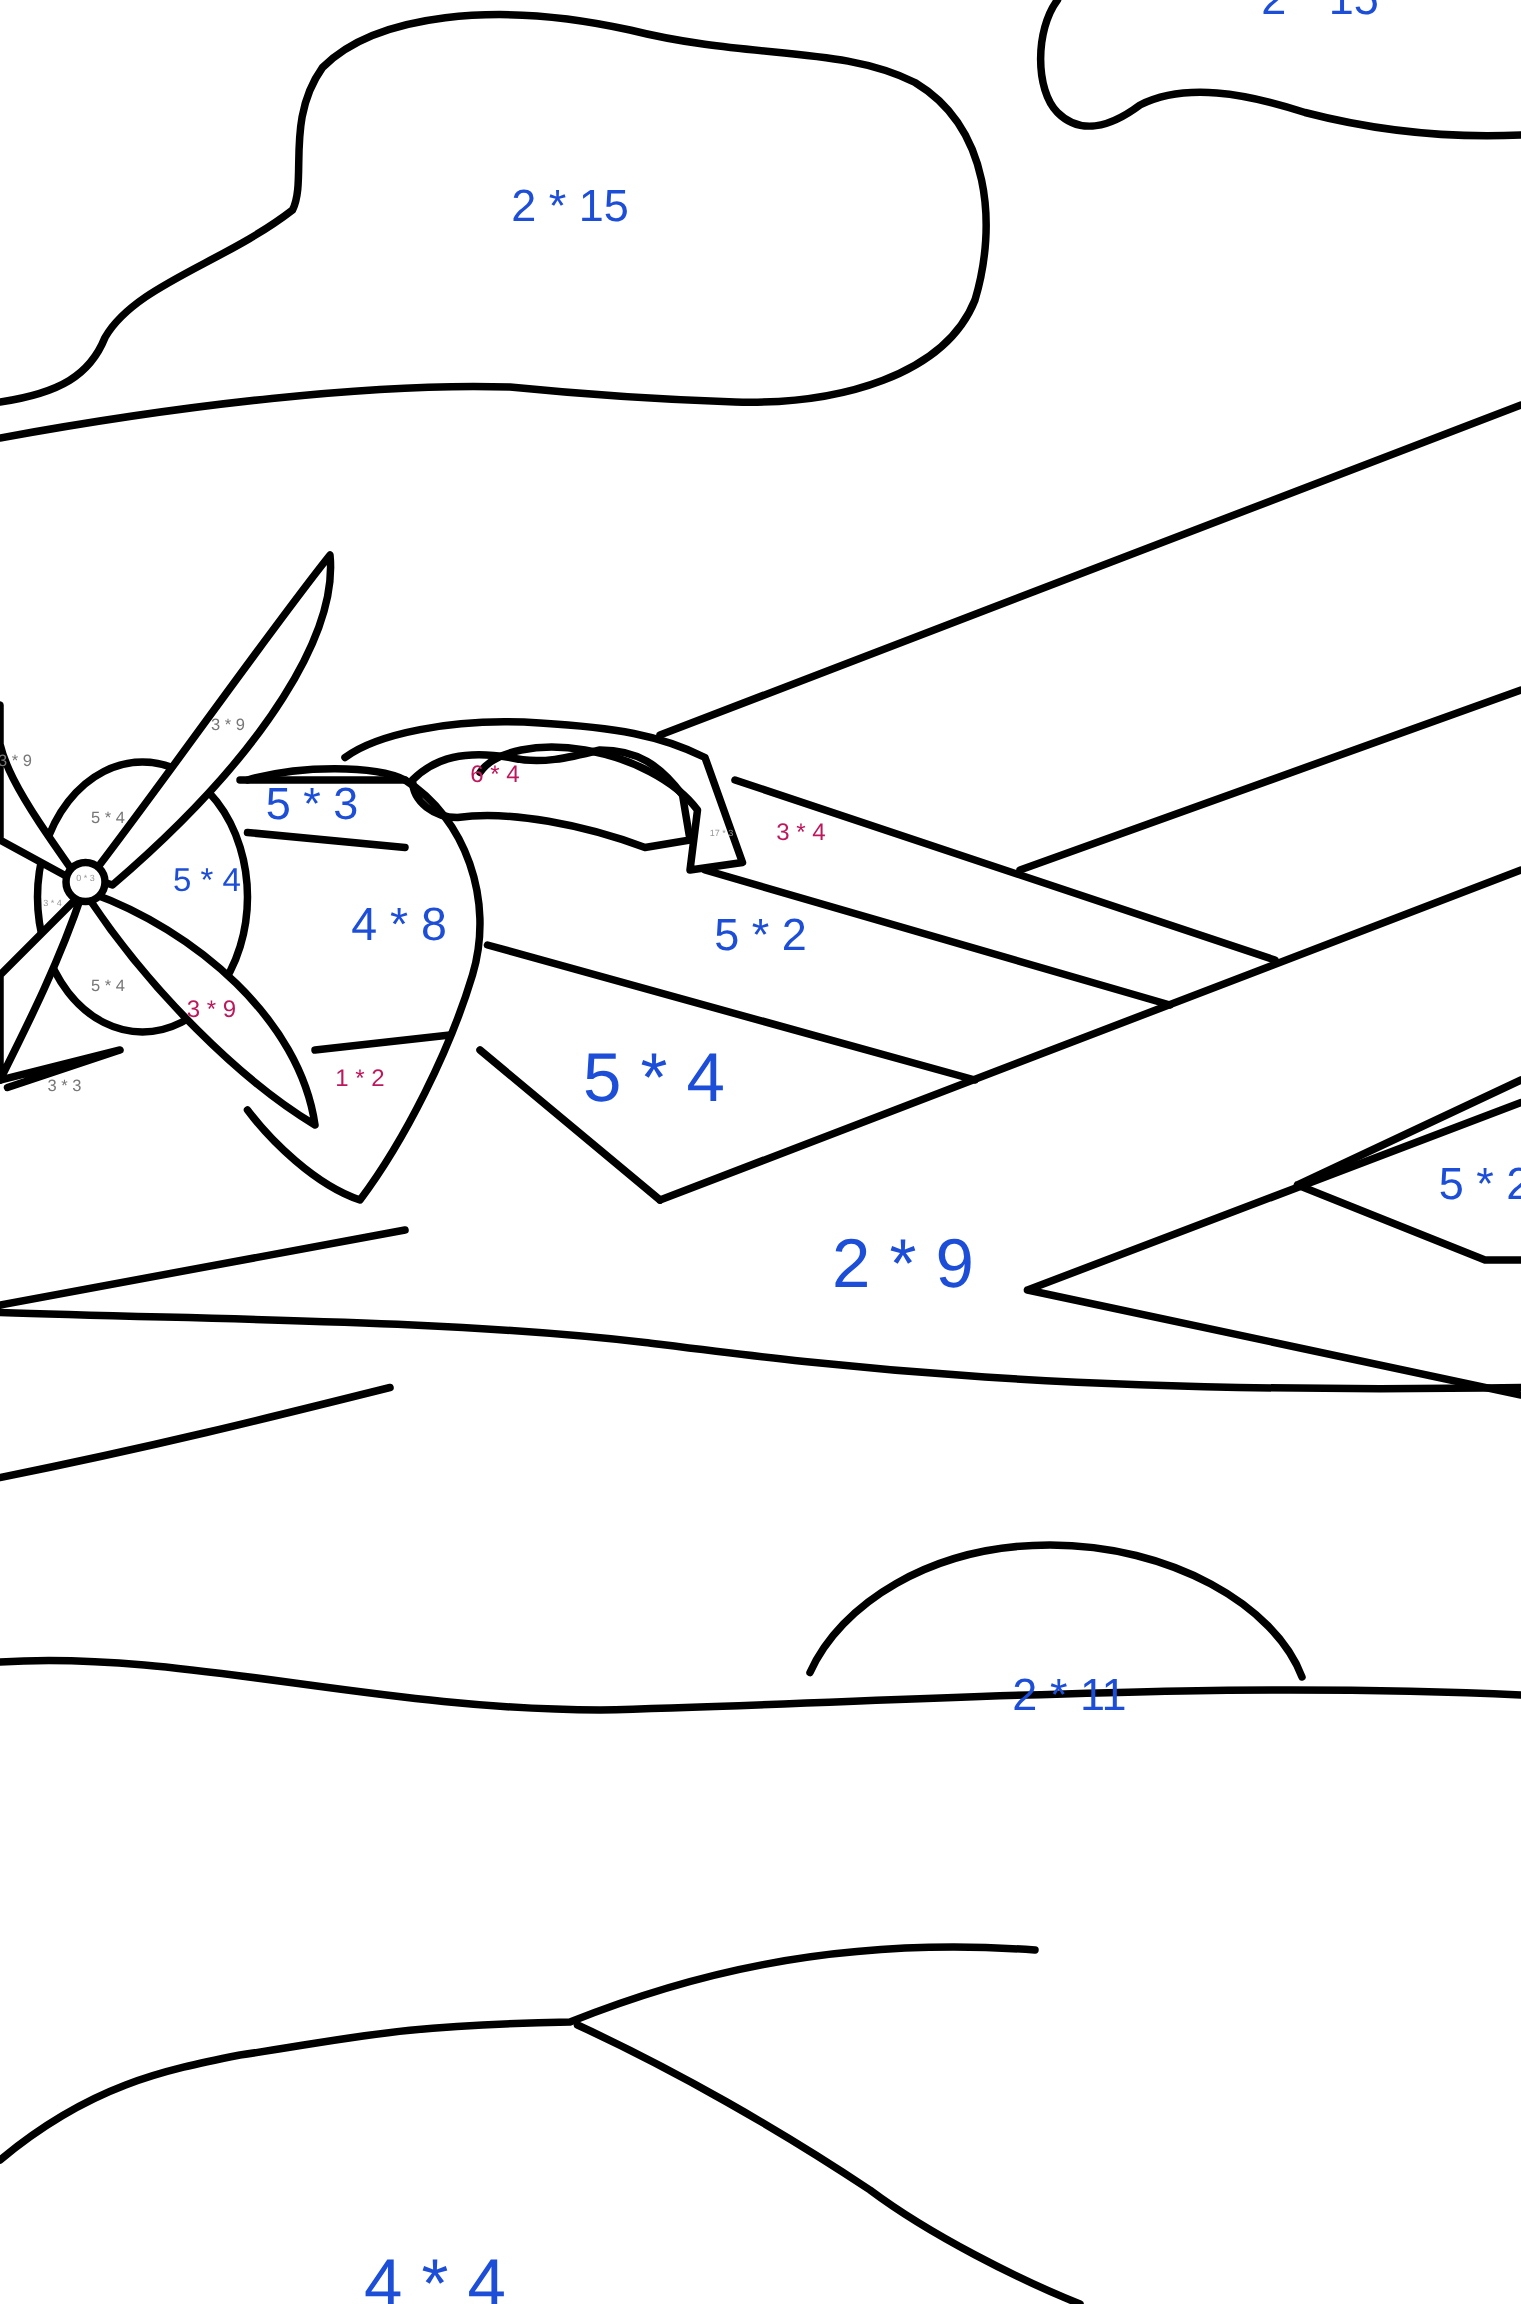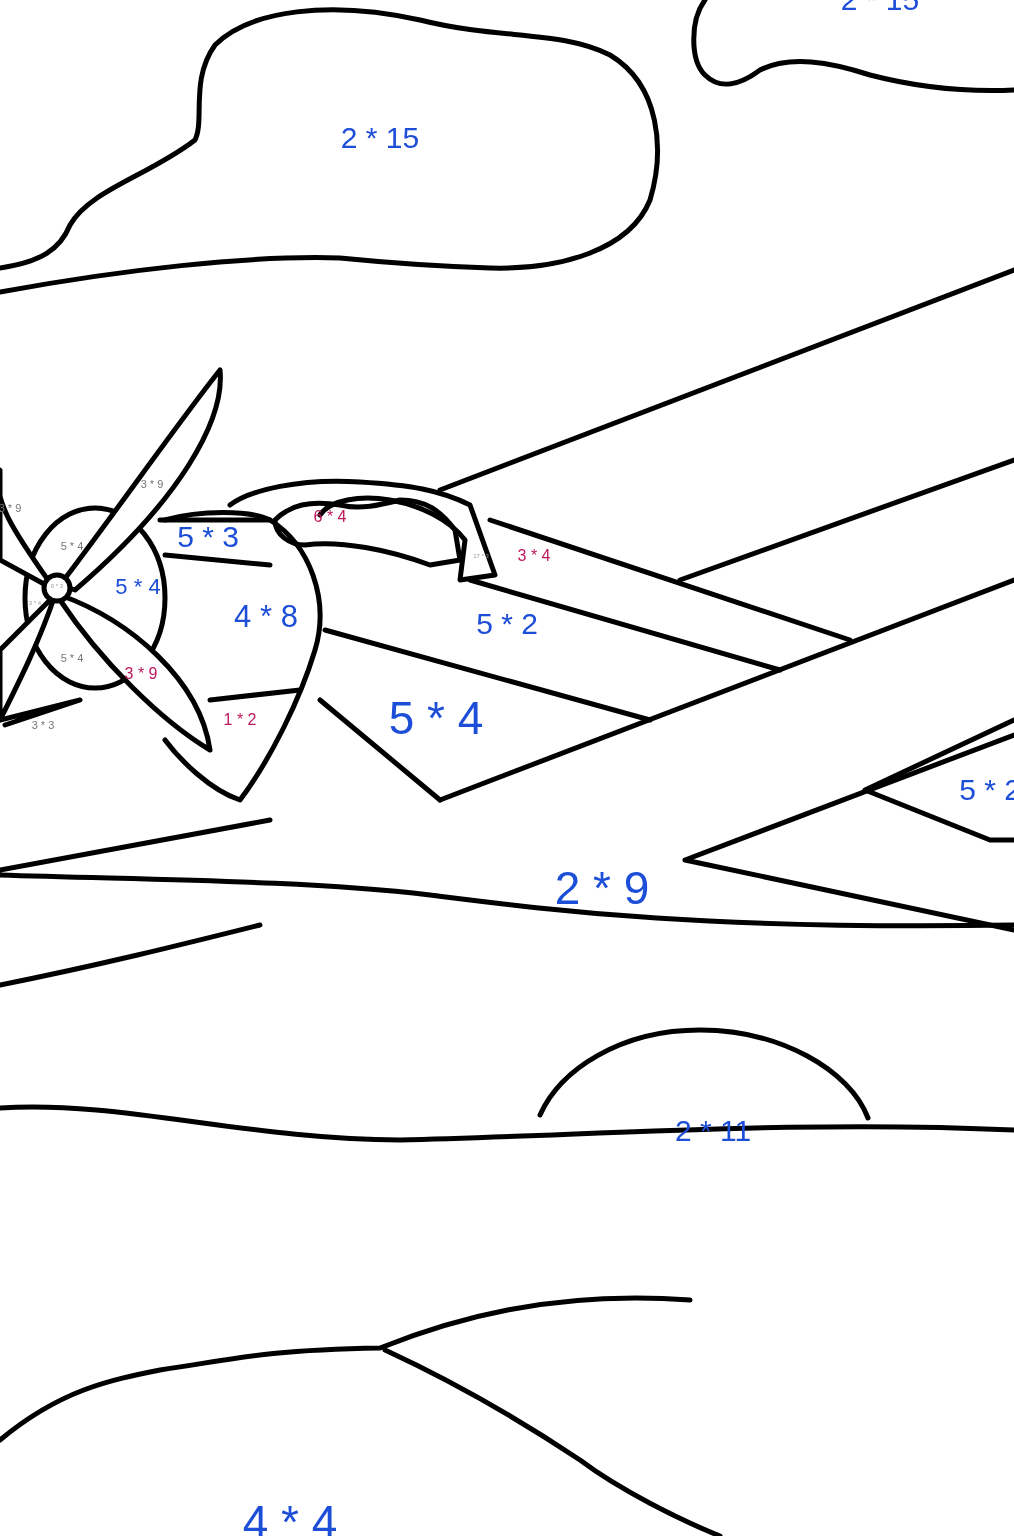--- a/index.html
+++ b/index.html
@@ -74,16 +74,16 @@
 <div class="lbl xs" style="left:141px;top:674px;">3 * 9</div>
 <div class="lbl xxs" style="left:43px;top:701px;margin-top:24px;">3 * 3</div>
 <div class="lbl m" style="left:208px;top:537px;">5 * 3</div>
 <div class="lbl l" style="left:266px;top:616px;">4 * 8</div>
 <div class="lbl xs" style="left:240px;top:720px;">1 * 2</div>
 <div class="lbl xs" style="left:330px;top:517px;">6 * 4</div>
 <div class="lbl tiny" style="left:481px;top:556px;">17 * 3</div>
 <div class="lbl xs" style="left:534px;top:556px;">3 * 4</div>
 <div class="lbl m" style="left:507px;top:624px;">5 * 2</div>
 <div class="lbl xl" style="left:436px;top:718px;">5 * 4</div>
-<div class="lbl xl" style="left:602px;top:888px;">2 * 9</div>
+<div class="lbl xl" style="left:602px;top:842px;">2 * 9</div>
 <div class="lbl m" style="left:990px;top:790px;">5 * 2</div>
 <div class="lbl m" style="left:713px;top:1131px;">2 * 11</div>
 <div class="lbl xl" style="left:290px;top:1522px;">4 * 4</div>
 
 </body></html>

